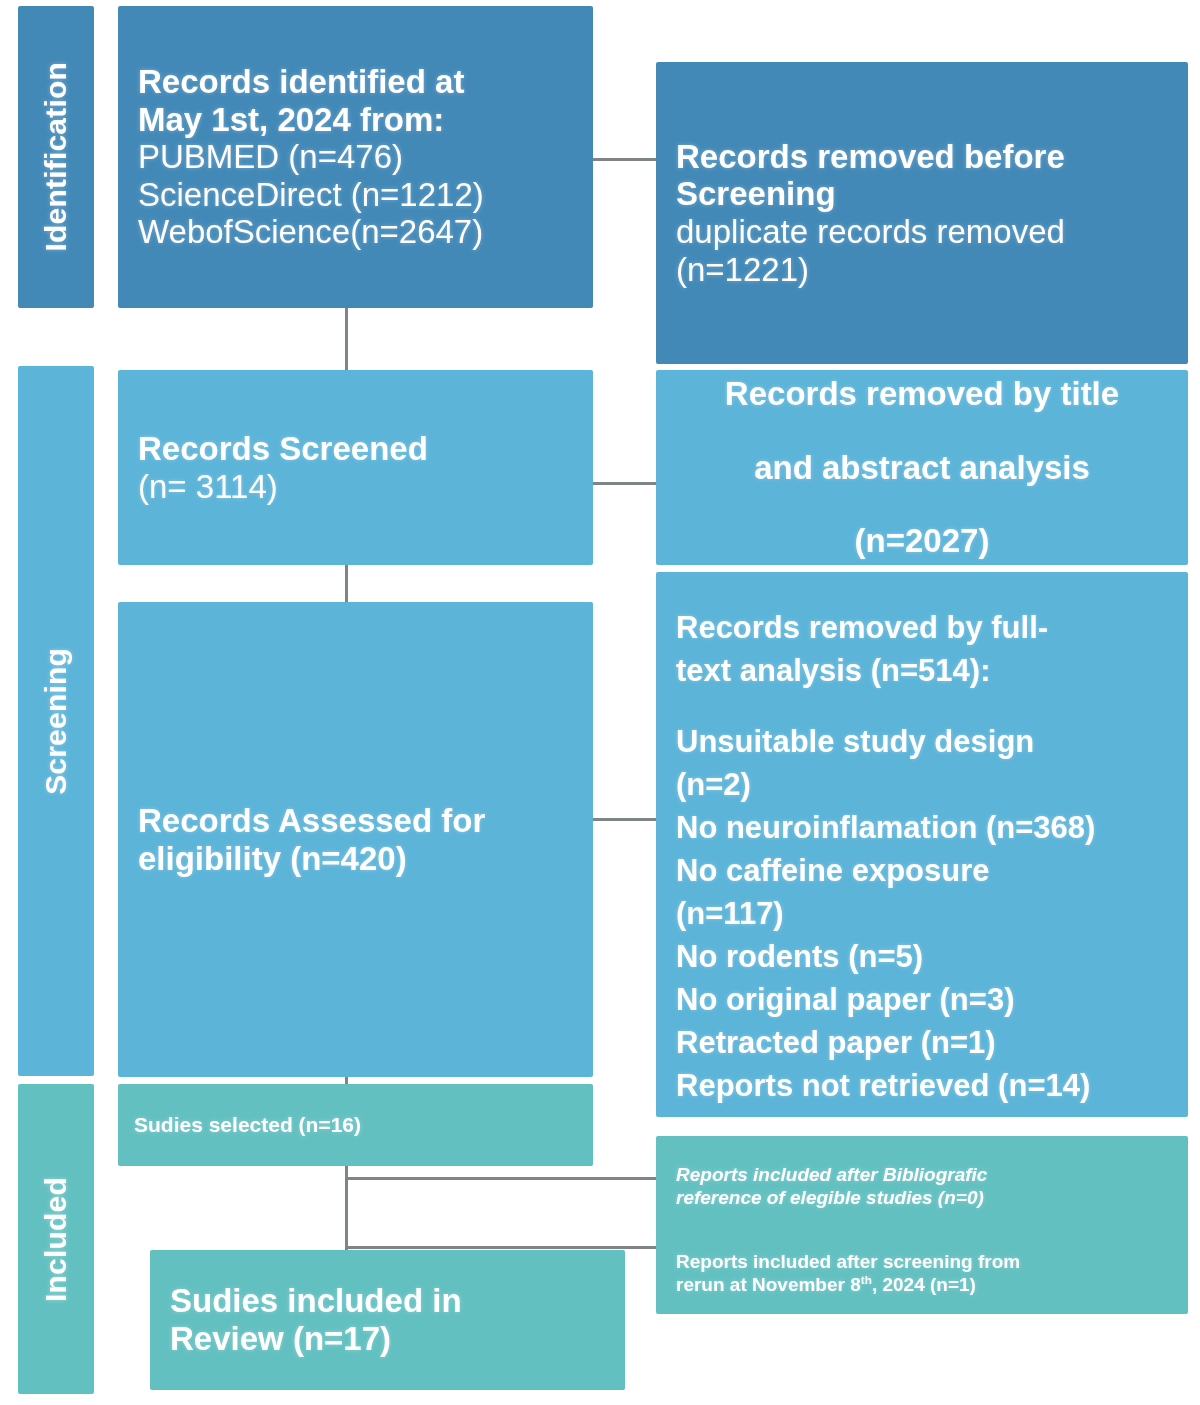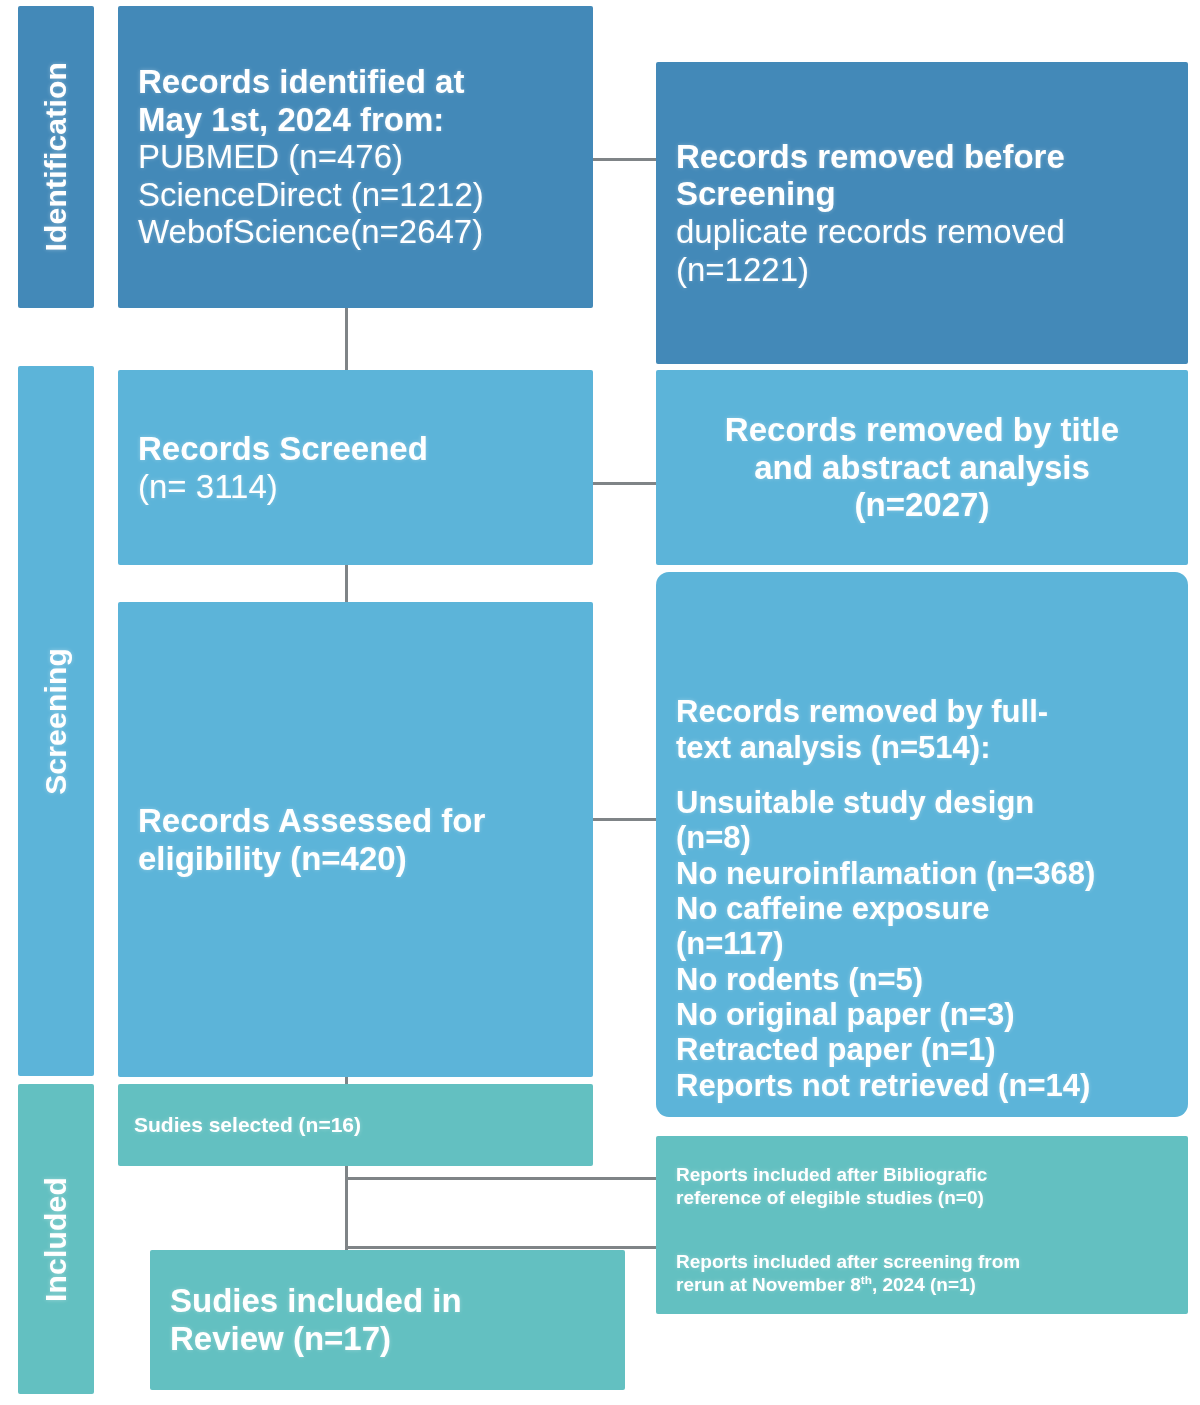--- a/index.html
+++ b/index.html
@@ -73,44 +73,45 @@
     font-size: 33px;
     margin-top: 40px;
   }
   #box-screened {
     left: 118px; top: 370px; width: 475px; height: 195px;
     font-size: 33px;
   }
   #box-removed-title {
     left: 656px; top: 370px; width: 532px; height: 195px;
     font-size: 33px;
+    gap: 36px;
   }
   #box-assessed {
     left: 118px; top: 602px; width: 475px; height: 475px;
     font-size: 33px;
   }
   #box-removed-fulltext {
     left: 656px; top: 572px; width: 532px; height: 545px;
     font-size: 31px;
-    justify-content: flex-end;
+    justify-content: space-between;
     padding-top: 38px;
-    border-radius: 13px;
   }
   #box-removed-fulltext .gap { height: 20px; }
 
   #box-selected {
     left: 118px; top: 1084px; width: 475px; height: 82px;
     font-size: 21px;
     padding-left: 16px;
   }
   #box-biblio {
     left: 656px; top: 1136px; width: 532px; height: 100px;
     font-size: 19px;
     font-weight: bold;
     line-height: 1.22;
+    font-style: italic;
   }
   #box-rerun {
     left: 656px; top: 1232px; width: 532px; height: 82px;
     font-size: 19px;
     font-weight: bold;
     line-height: 1.22;
   }
   #box-included-review {
     left: 118px; top: 1250px; width: 475px; height: 140px;
     font-size: 33px;
@@ -195,21 +196,21 @@
   <div class="box c-mid" id="box-assessed">
     <span class="ln b">Records Assessed for</span>
     <span class="ln b">eligibility (n=420)</span>
   </div>
 
   <div class="box c-mid" id="box-removed-fulltext">
     <span class="ln b">Records removed by full-</span>
     <span class="ln b">text analysis (n=514):</span>
     <span class="gap"></span>
     <span class="ln b">Unsuitable study design</span>
-    <span class="ln b">(n=8)</span>
+    <span class="ln b">(n=2)</span>
     <span class="ln b">No neuroinflamation (n=368)</span>
     <span class="ln b">No caffeine exposure</span>
     <span class="ln b">(n=117)</span>
     <span class="ln b">No rodents (n=5)</span>
     <span class="ln b">No original paper (n=3)</span>
     <span class="ln b">Retracted paper (n=1)</span>
     <span class="ln b">Reports not retrieved (n=14)</span>
   </div>
 
   <div class="box c-teal" id="box-selected">

